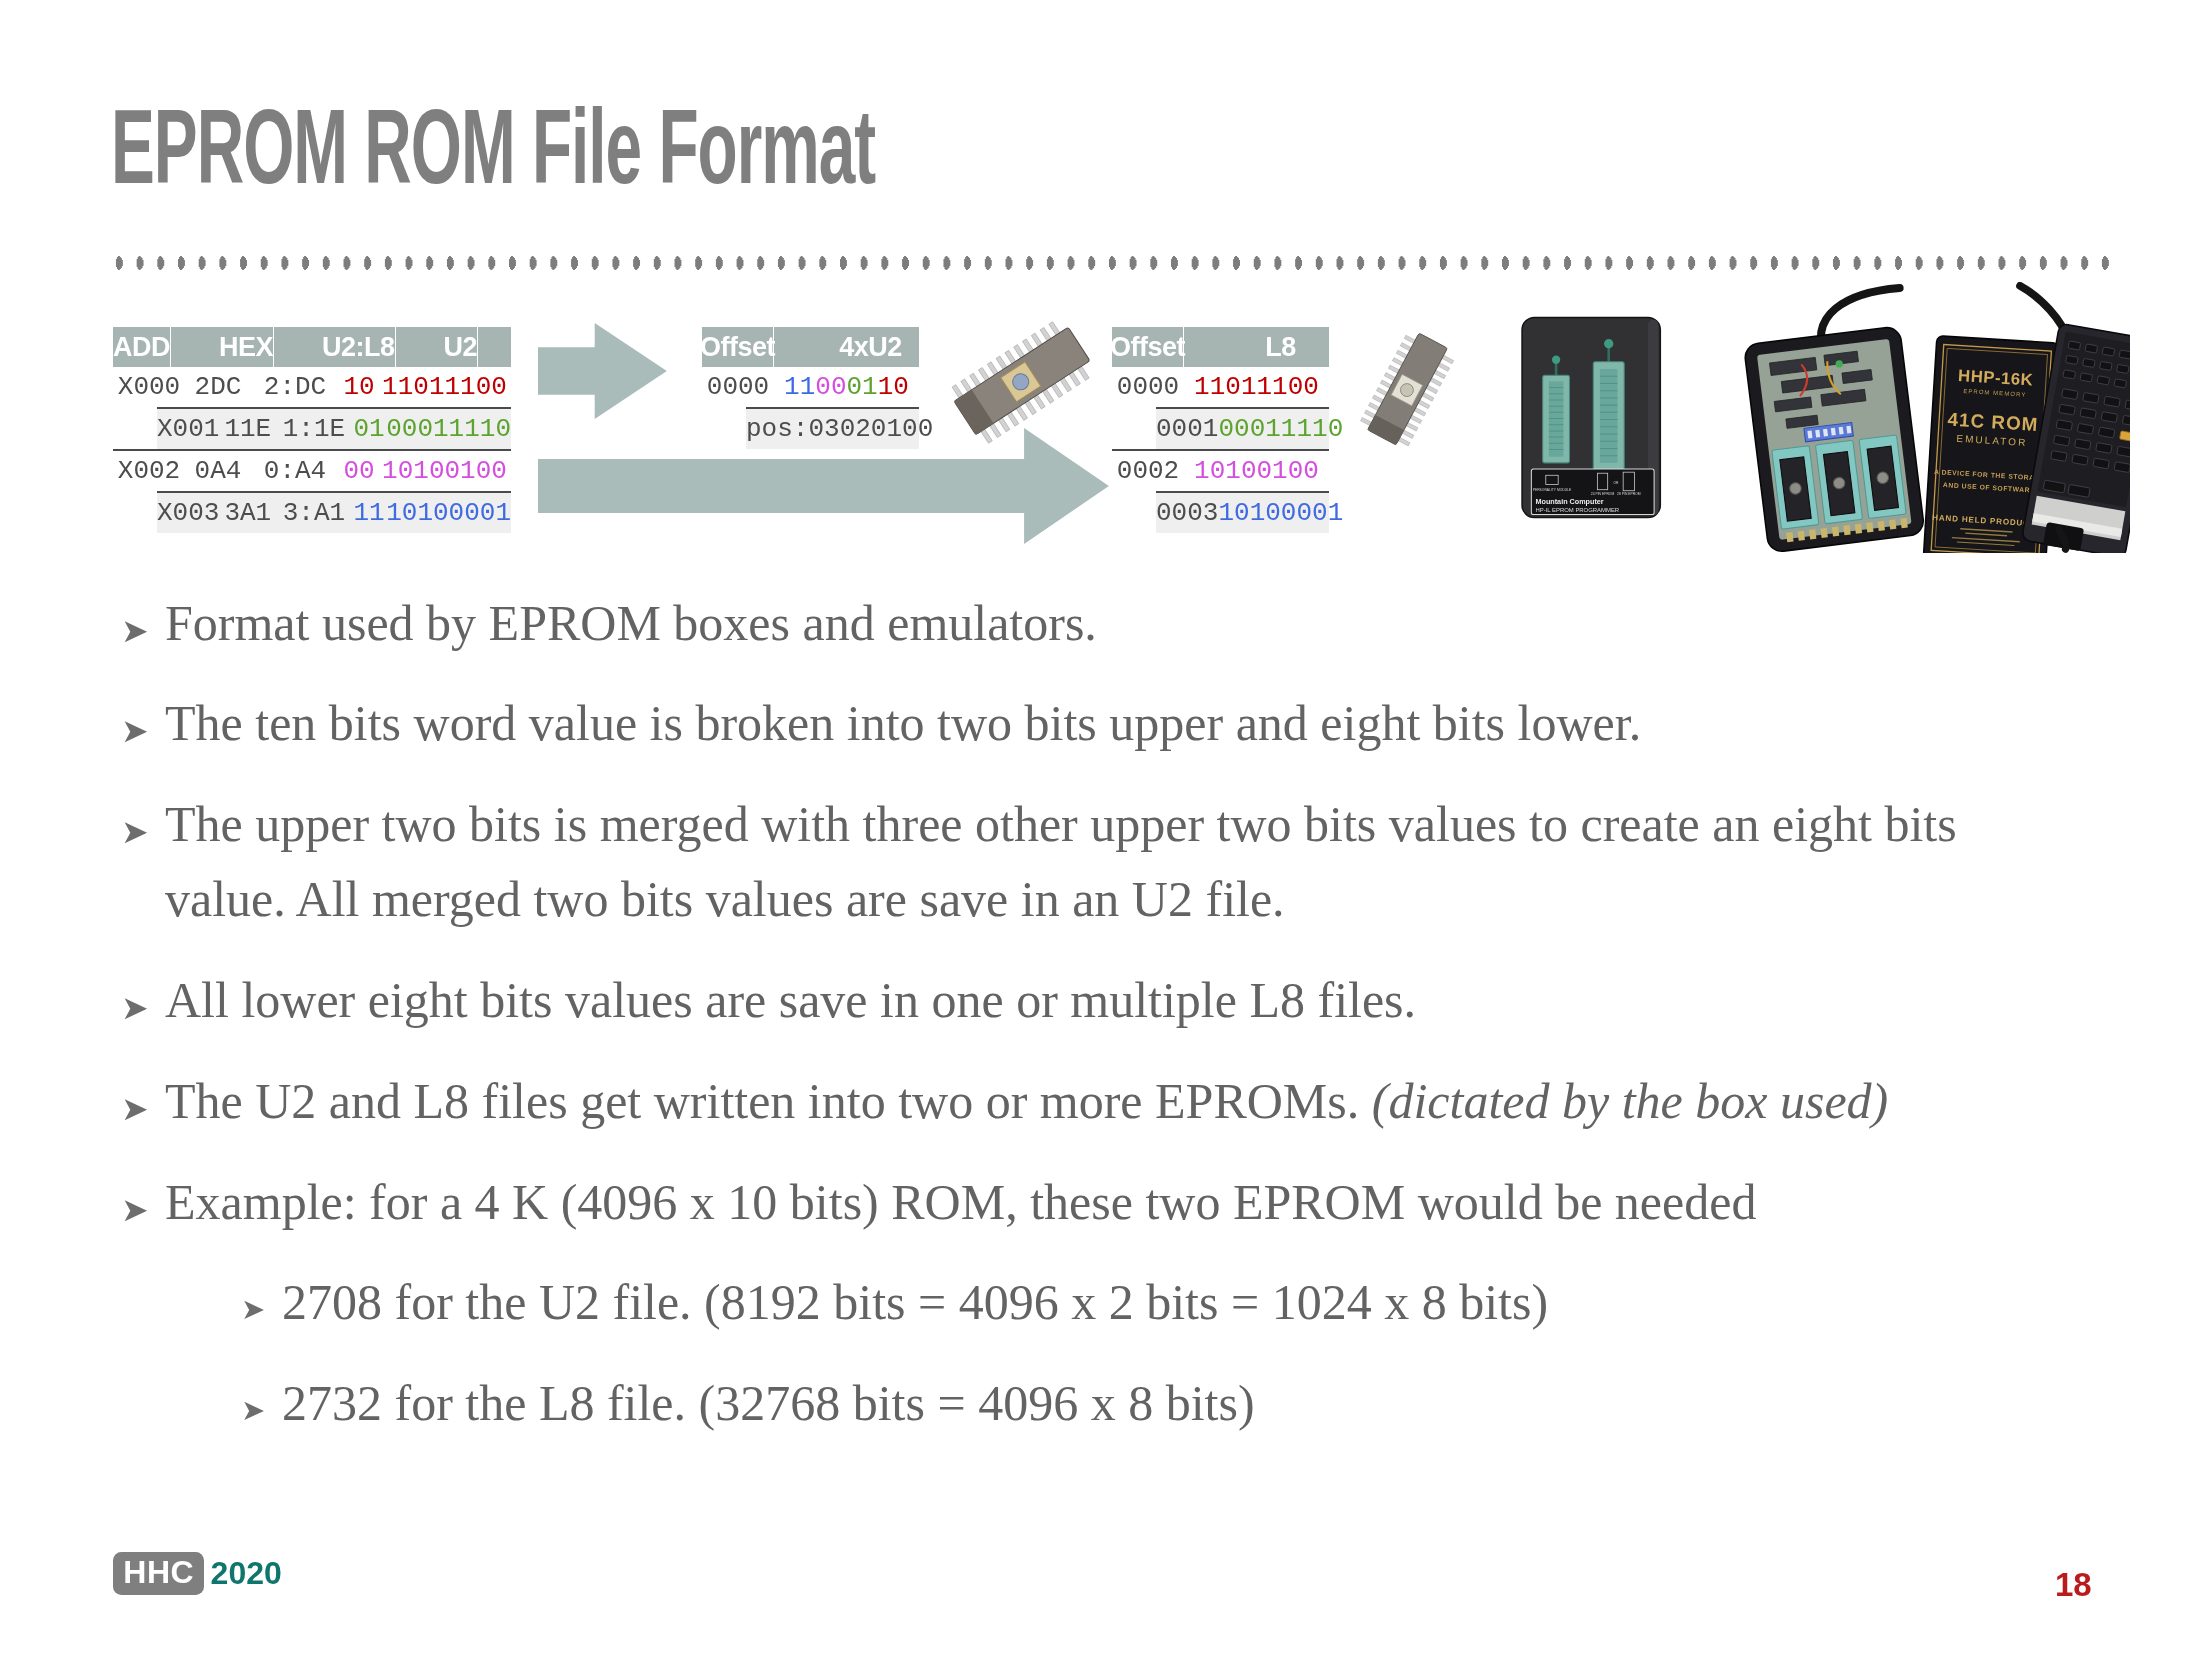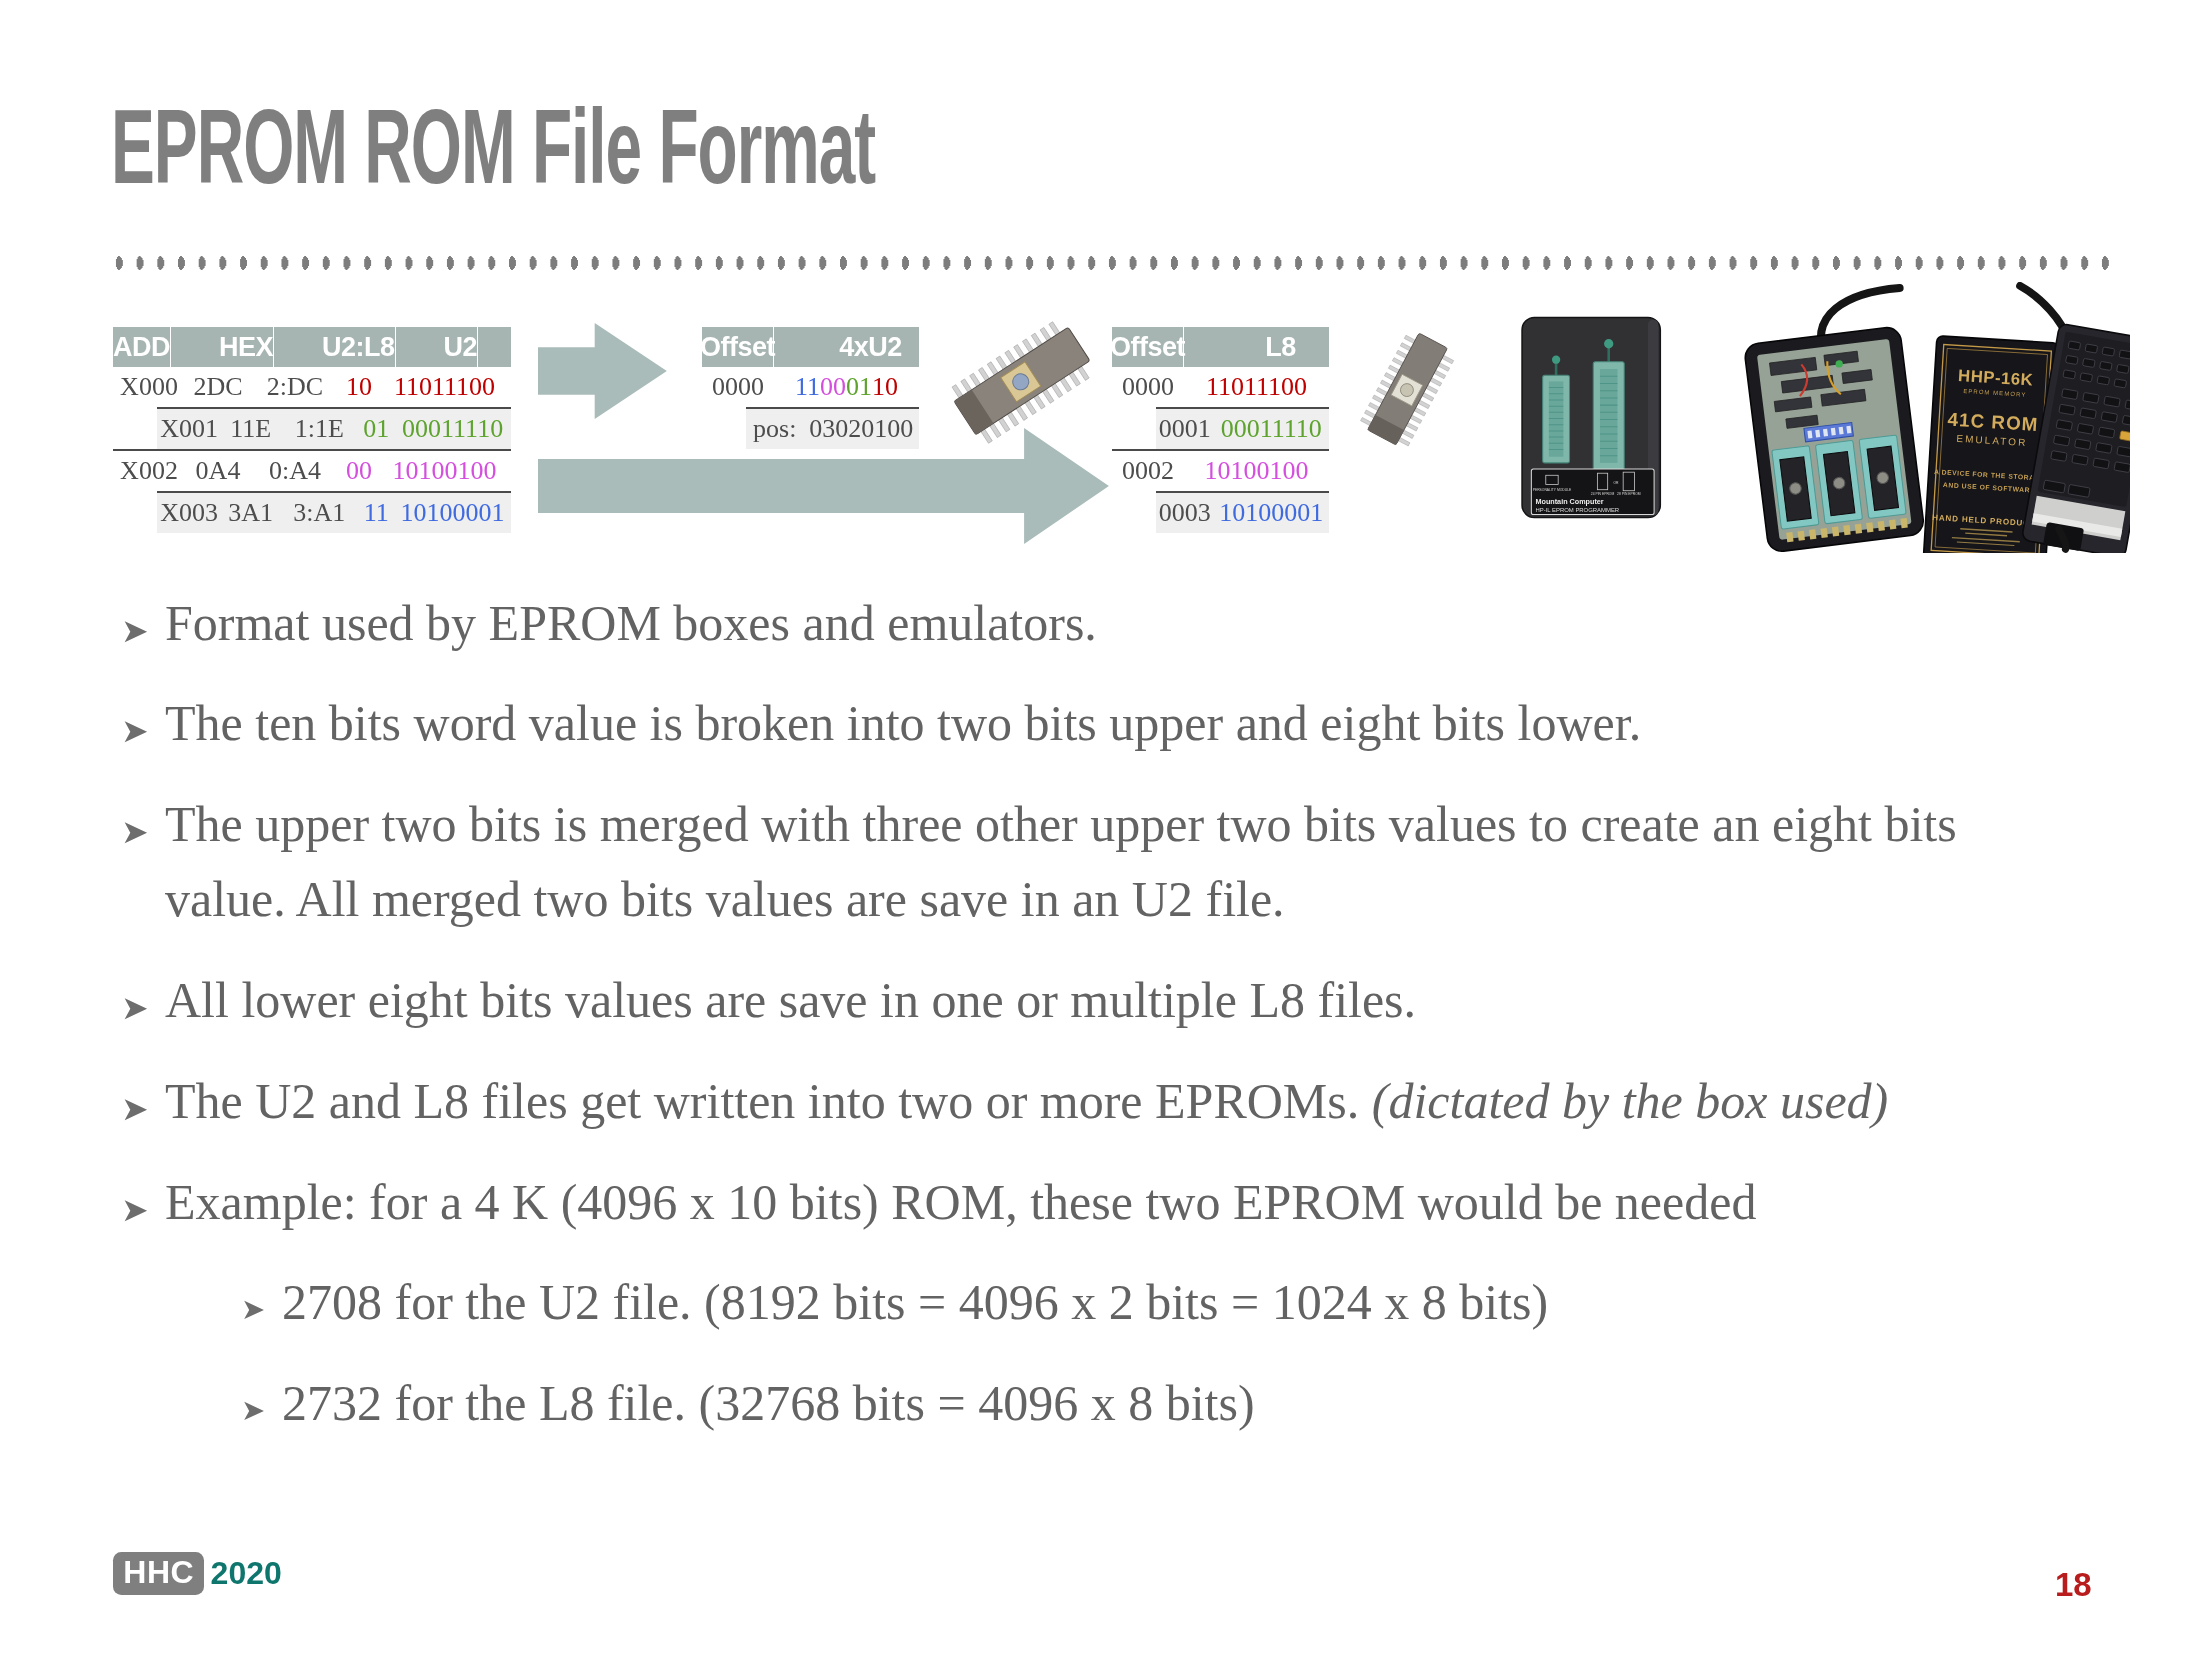--- a/index.html
+++ b/index.html
@@ -18,21 +18,21 @@
   .dtable{position:absolute;font-family:"Liberation Mono",monospace;}
   .dtable .hdr{display:flex;background:#a6b4b2;height:40px;align-items:center;
          font-family:"Liberation Sans",sans-serif;font-weight:bold;color:#ffffff;
          font-size:27px;letter-spacing:-0.5px;gap:48px;}
   .dtable .hdr .hcell{display:flex;align-items:center;justify-content:center;height:100%;
          border-right:1.6px solid #ffffff;box-sizing:border-box;}
   .dtable .hdr .hcell:last-child{border-right:none;}
   .dtable .drow{display:flex;height:40px;align-items:center;font-size:26px;color:#4d4d4d;}
   .dtable .drow.alt{background:#efefef;margin-left:44px;}
   .dtable .drow.sep{border-top:2.6px solid #4a4a4a;}
-  .dcell{display:flex;align-items:center;justify-content:center;box-sizing:border-box;font-family:Liberation Serif, serif;}
+  .dcell{display:flex;align-items:center;justify-content:center;box-sizing:border-box;}
   .t1-c1{width:72px;} .t1-c2{width:66px;} .t1-c3{width:88px;} .t1-c4{width:40px;} .t1-c5{width:131px;}
   .t2-c1{width:72px;} .t2-c2{width:145px;}
 
   
   .flow-arrow{position:absolute;}
 
   
   .bullet{position:absolute;left:165px;width:1985px;font-family:"Liberation Serif",serif;
           font-size:50px;line-height:75px;color:#636363;}
   .bullet .marker{position:absolute;left:-44px;top:7.2px;font-size:33px;color:#6d6d6d;

